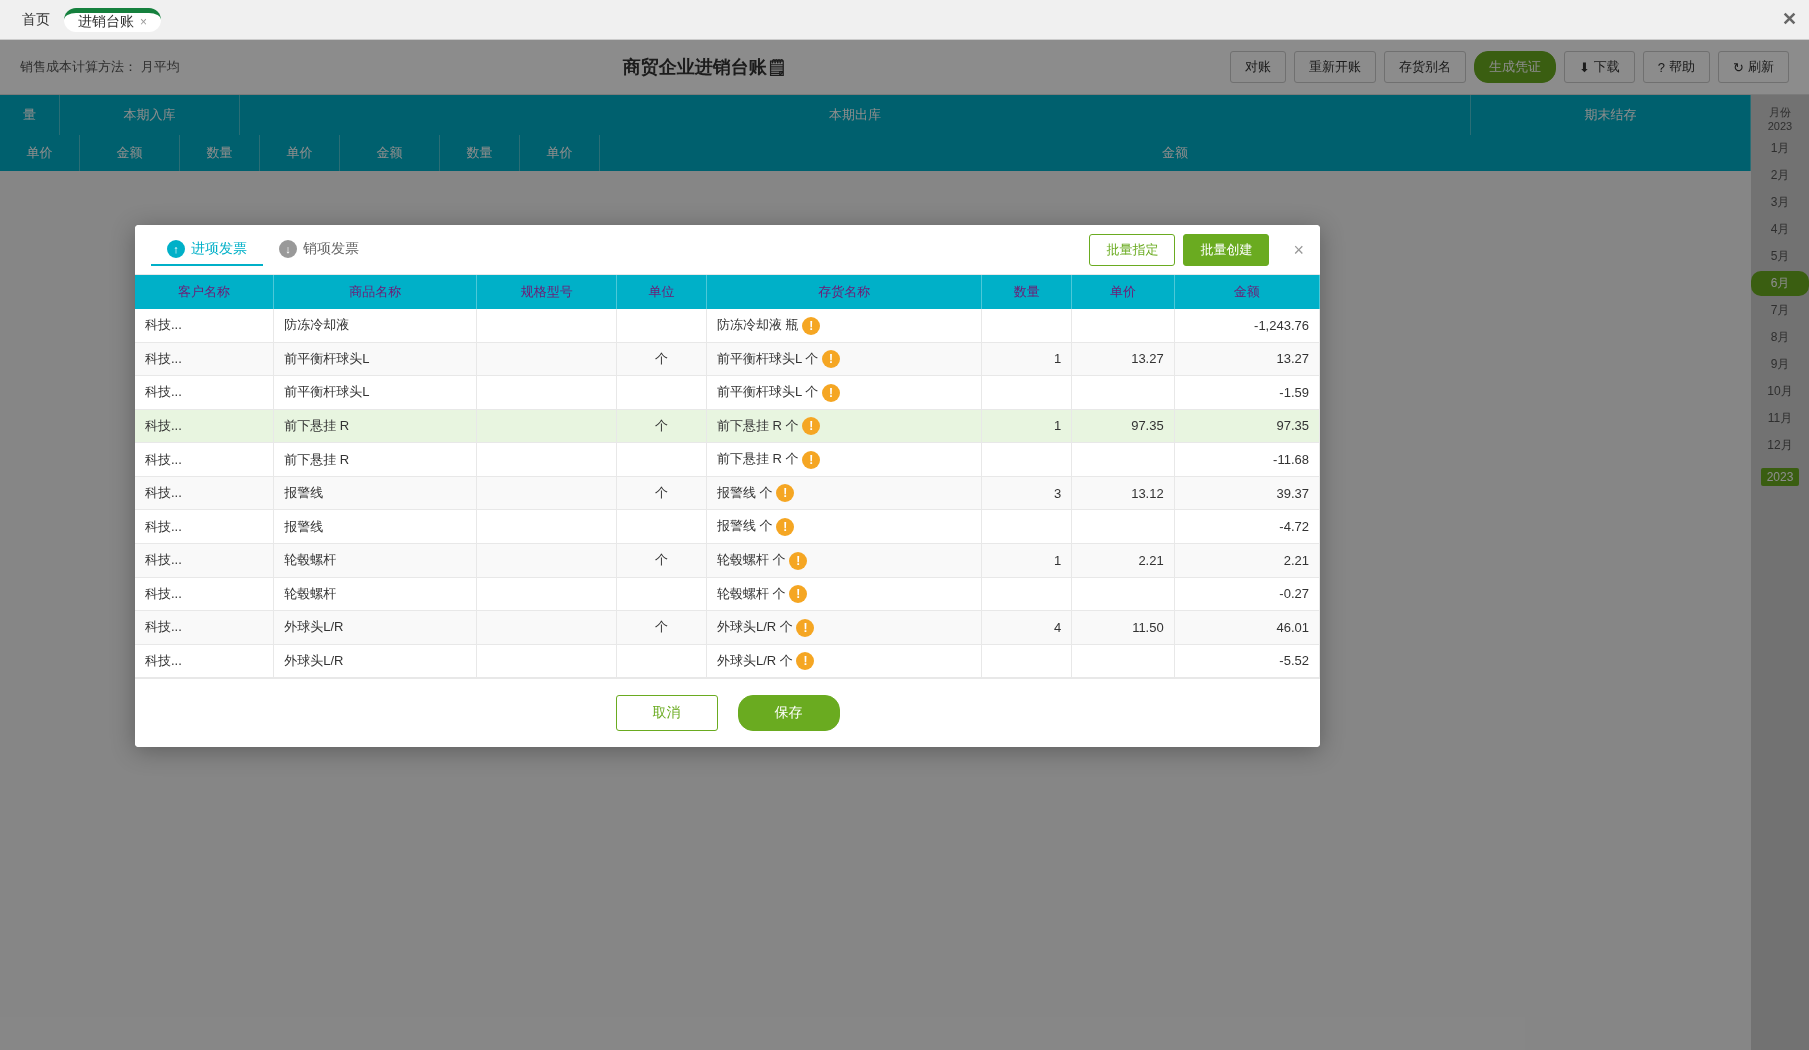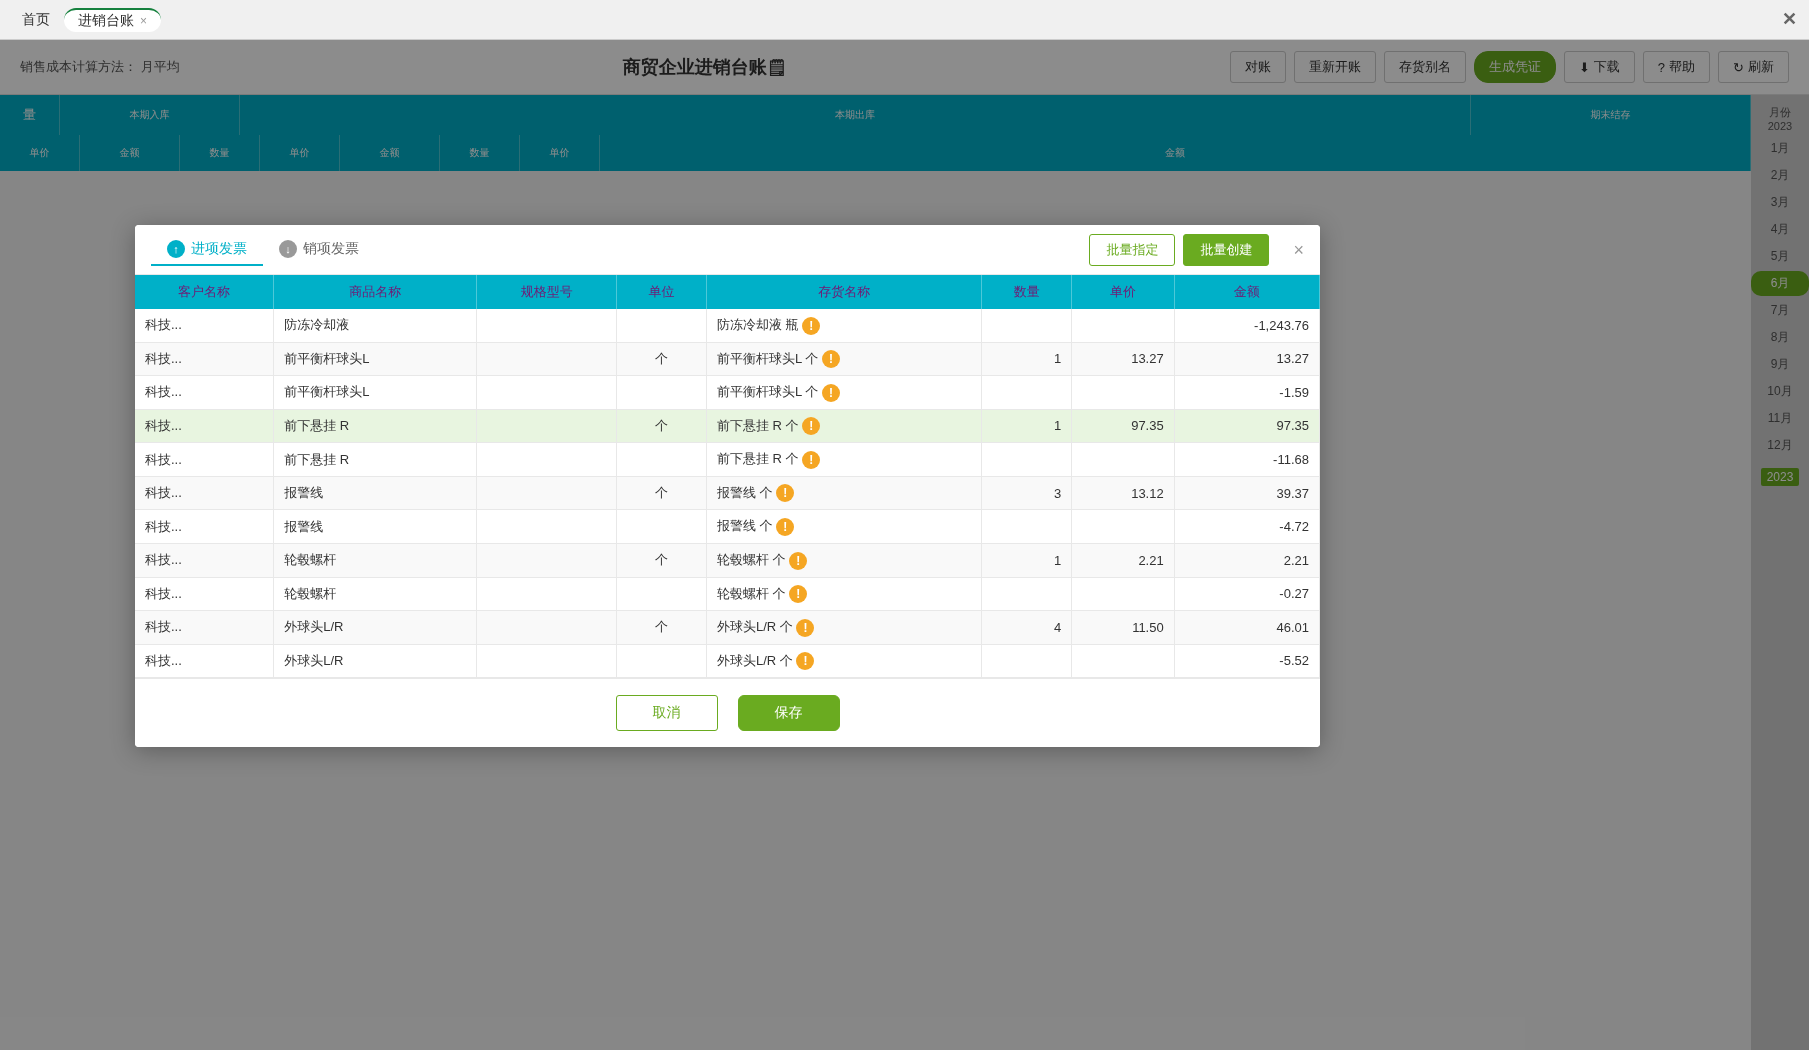--- a/index.html
+++ b/index.html
@@ -28,21 +28,21 @@
       height: 24px;
       display: flex;
       align-items: center;
       cursor: pointer;
       font-size: 14px;
       color: #333;
       justify-content: center;
     }
     .tab-item.active {
       background: #fff;
-      border-top: 2px solid #15803d;
+      border-top: 5px solid #15803d;
       color: #333;
       border-radius: 15px;
     }
     .tab-close {
       margin-left: 6px;
       font-size: 12px;
       color: #999;
       cursor: pointer;
     }
     .tab-bar-close {
@@ -293,21 +293,21 @@
       border: 1px solid #6aab20;
       border-radius: 3px;
       background: #fff;
       color: #6aab20;
       font-size: 14px;
       cursor: pointer;
     }
     .btn-save {
       padding: 8px 36px;
       border: 1px solid #6aab20;
-      border-radius: 6px;
+      border-radius: 15px;
       background: #6aab20;
       color: #fff;
       font-size: 14px;
       cursor: pointer;
     }
 
     
     .right-sidebar {
       position: absolute;
       right: 0;
@@ -370,21 +370,21 @@
       display: flex;
       background: #00b0c8;
       color: #fff;
       height: 36px;
     }
     .bg-col-cell {
       display: flex;
       align-items: center;
       justify-content: center;
       border-right: 1px solid rgba(255,255,255,0.3);
-      font-size: 10px;
+      font-size: 13px;
     }
   </style>
 </head>
 <body>
 
 <div class="tab-bar">
   <div class="tab-item">
     <span>首页</span>
   </div>
   <div class="tab-item active">

